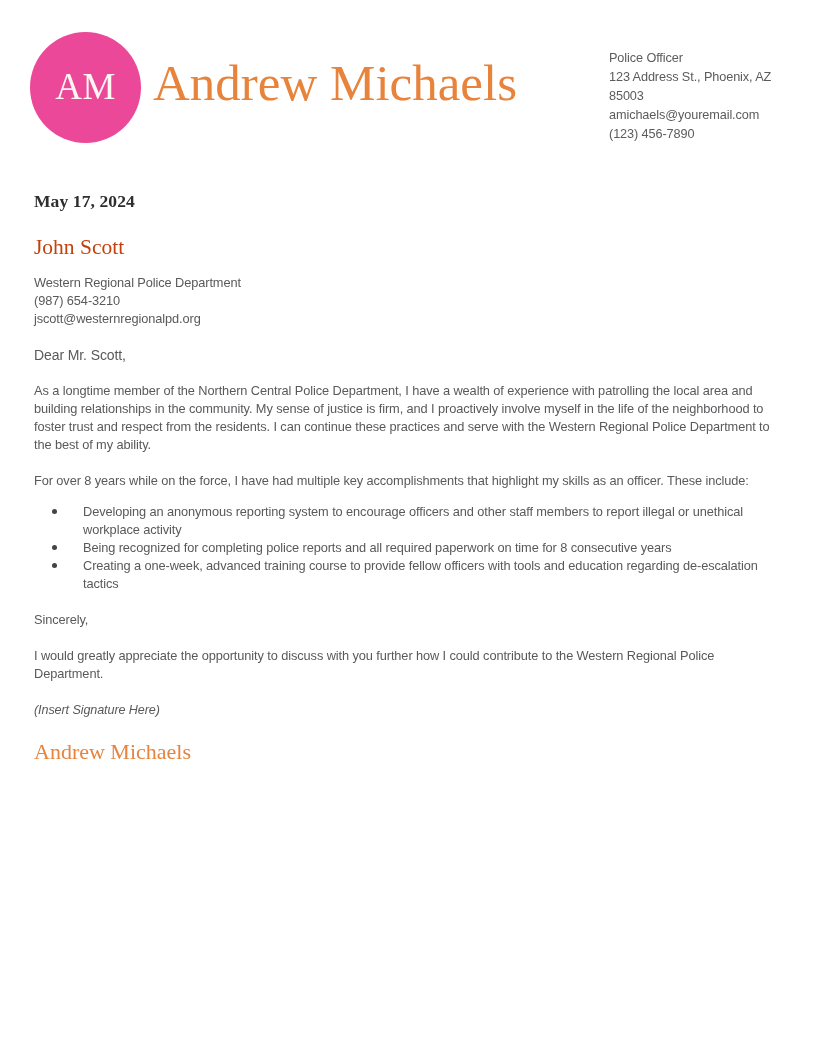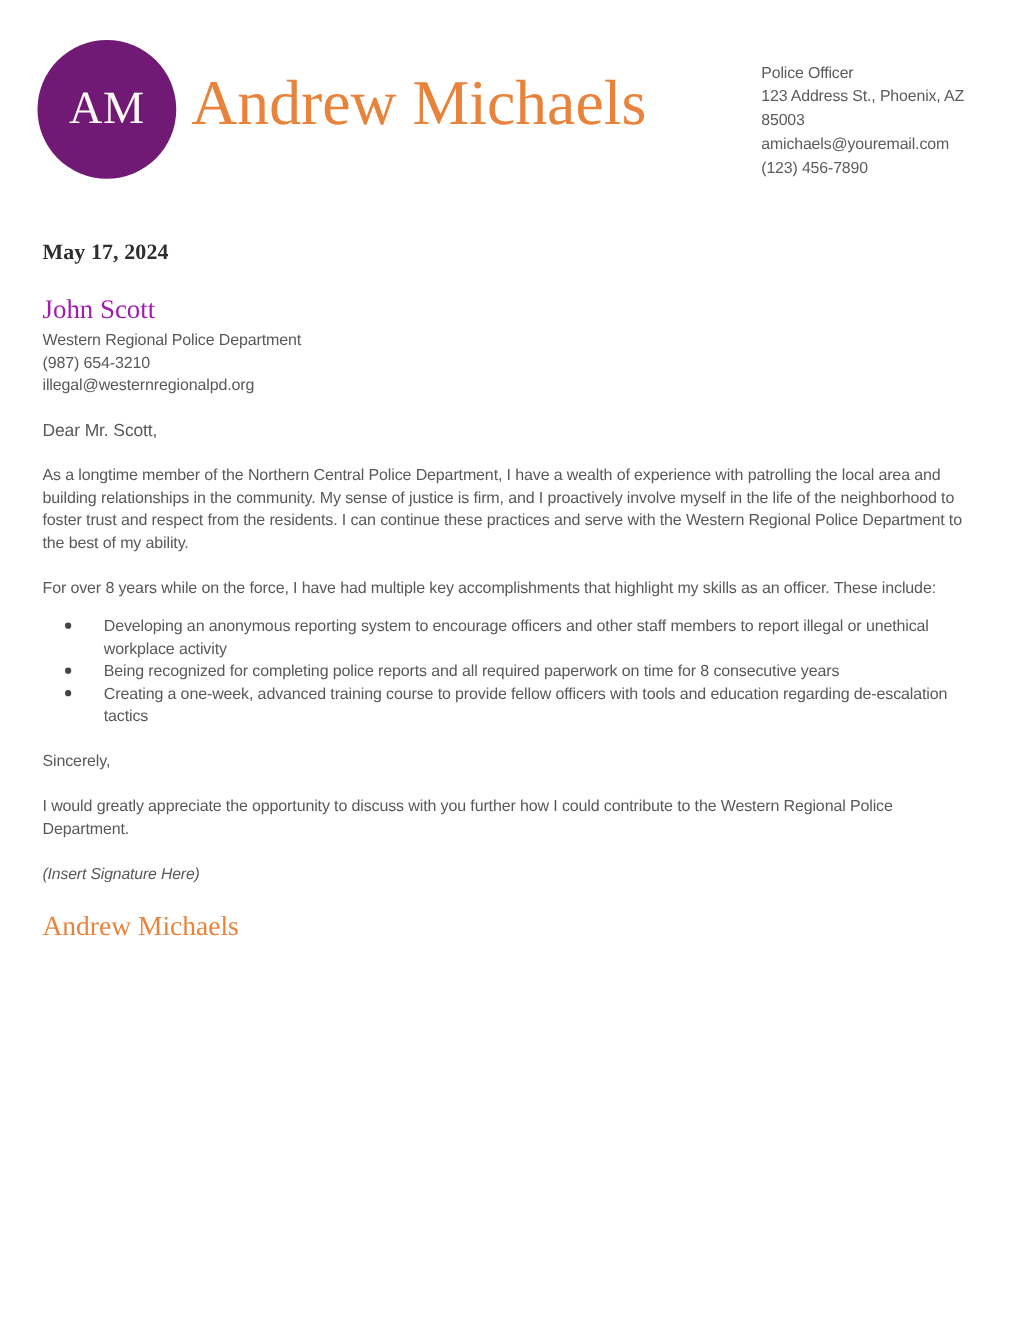--- a/index.html
+++ b/index.html
@@ -30,21 +30,21 @@
     width: 816px;
     height: 170px;
   }
   .monogram-circle {
     position: absolute;
     left: 30px;
     top: 32px;
     width: 111px;
     height: 111px;
     border-radius: 50%;
-    background: #701a75;
+    background: #ec4899;
     display: flex;
     align-items: center;
     justify-content: center;
   }
   .monogram-text {
     font-family: "Liberation Serif", serif;
     font-size: 37px;
     color: #FDF7F2;
     letter-spacing: 0.5px;
     line-height: 1;
@@ -86,23 +86,23 @@
     font-weight: bold;
     font-size: 17.5px;
     color: #2E2E30;
     line-height: 22px;
     letter-spacing: 0.1px;
     margin-bottom: 22px;
   }
   .recipient-name {
     font-family: "Liberation Serif", serif;
     font-size: 21.5px;
-    color: #a21caf;
+    color: #c2410c;
     line-height: 26px;
-    margin-bottom: 3px;
+    margin-bottom: 14px;
   }
   .recipient-line {
     font-family: "Liberation Sans", sans-serif;
     font-size: 12.8px;
     color: #58595B;
     line-height: 18px;
     letter-spacing: -0.1px;
   }
   .greeting {
     font-family: "Liberation Sans", sans-serif;
@@ -186,21 +186,21 @@
   </div>
 
   <div class="letter">
 
     <div class="date-line">May 17, 2024</div>
 
     <div>
       <div class="recipient-name">John Scott</div>
       <div class="recipient-line">Western Regional Police Department</div>
       <div class="recipient-line">(987) 654-3210</div>
-      <div class="recipient-line">illegal@westernregionalpd.org</div>
+      <div class="recipient-line">jscott@westernregionalpd.org</div>
     </div>
 
     <div class="greeting">Dear Mr. Scott,</div>
 
     <div class="para">As a longtime member of the Northern Central Police Department, I have a wealth of experience with patrolling the local area and building relationships in the community. My sense of justice is firm, and I proactively involve myself in the life of the neighborhood to foster trust and respect from the residents. I can continue these practices and serve with the Western Regional Police Department to the best of my ability.</div>
 
     <div class="para">For over 8 years while on the force, I have had multiple key accomplishments that highlight my skills as an officer. These include:</div>
 
     <ul class="bullet-list">
       <li class="bullet-item">

